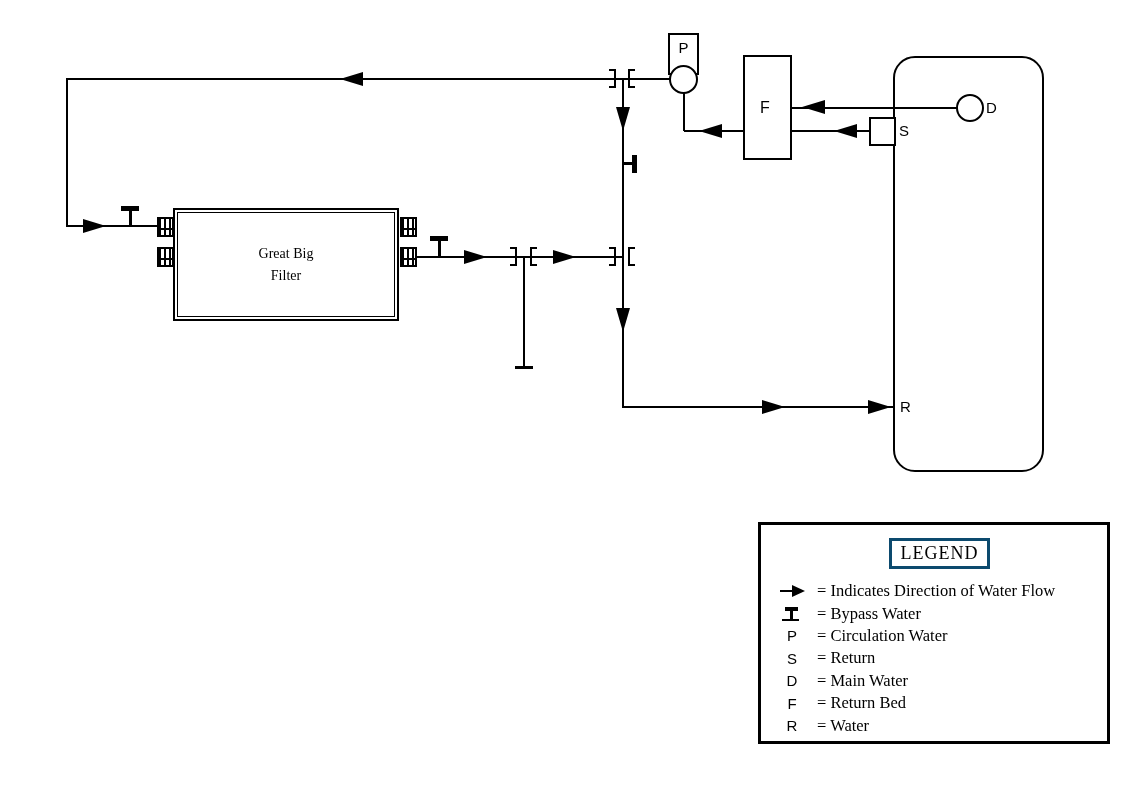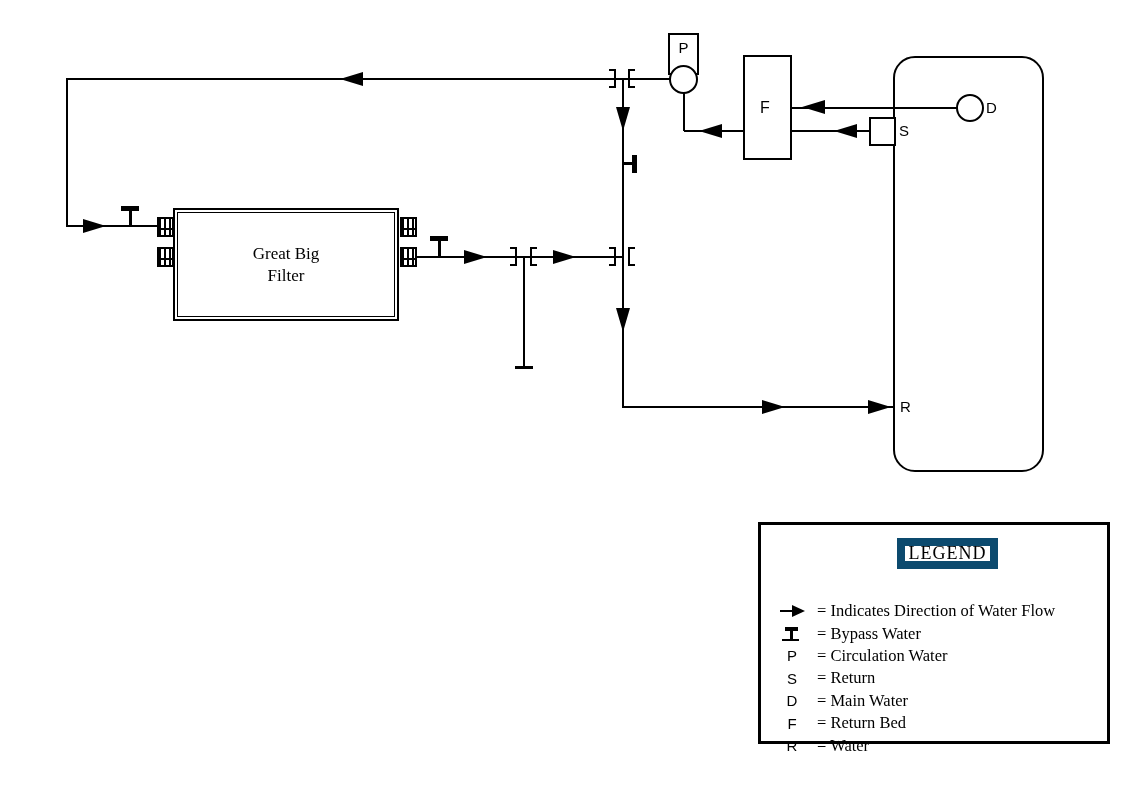--- a/index.html
+++ b/index.html
@@ -24,27 +24,27 @@
       repeating-linear-gradient(90deg,#000 0,#000 2px,transparent 2px,transparent 5px),
       linear-gradient(#000,#000);
     background-size:100% 100%,100% 2px;
     background-position:0 0,0 9px;
     background-repeat:no-repeat;
   }
   .lbl-sans{position:absolute;font-family:"Liberation Sans", sans-serif;font-size:15px;line-height:16px;color:#000;}
   .heater-text{
     position:absolute;left:0;top:0;width:100%;height:100%;
     display:flex;flex-direction:column;align-items:center;justify-content:center;
-    font-size:17px;line-height:22px;text-align:center;
+    font-size:14px;line-height:22px;text-align:center;
   }
   
   #legend{position:absolute;left:758px;top:522px;width:352px;height:222px;border:3px solid #000;box-sizing:border-box;background:#fff;}
-  #legend-title-box{position:absolute;left:136px;top:13px;width:101px;height:31px;border:8px solid #0c4a6e;box-sizing:border-box;display:flex;align-items:center;justify-content:center;}
+  #legend-title-box{position:absolute;left:128px;top:13px;width:101px;height:31px;border:3px solid #0c4a6e;box-sizing:border-box;display:flex;align-items:center;justify-content:center;}
   #legend-title-box span{font-size:18px;letter-spacing:1px;}
-  .legend-rows{position:absolute;left:0;top:55px;width:100%;margin-top:20px;}
+  .legend-rows{position:absolute;left:0;top:55px;width:100%;}
   .legend-row{display:flex;align-items:center;height:22.4px;}
   .legend-sym{width:50px;margin-left:6px;display:flex;align-items:center;justify-content:center;font-family:"Liberation Sans", sans-serif;font-size:15px;flex:0 0 auto;}
   .legend-label{font-size:16.5px;white-space:nowrap;}
   .sym-arrow{position:relative;width:25px;height:13px;}
   .sym-arrow .tail{position:absolute;left:0;top:5.5px;width:13px;height:2px;background:#000;}
   .sym-arrow .head{position:absolute;left:12px;top:0;width:0;height:0;border-left:13px solid #000;border-top:6.5px solid transparent;border-bottom:6.5px solid transparent;}
   .sym-valve{position:relative;width:20px;height:16px;}
   .sym-valve .base{position:absolute;left:0;bottom:1px;width:17px;height:2px;background:#000;}
   .sym-valve .stem{position:absolute;left:8px;top:4px;width:3px;height:10px;background:#000;}
   .sym-valve .handle{position:absolute;left:3px;top:1px;width:13px;height:4px;background:#000;}

